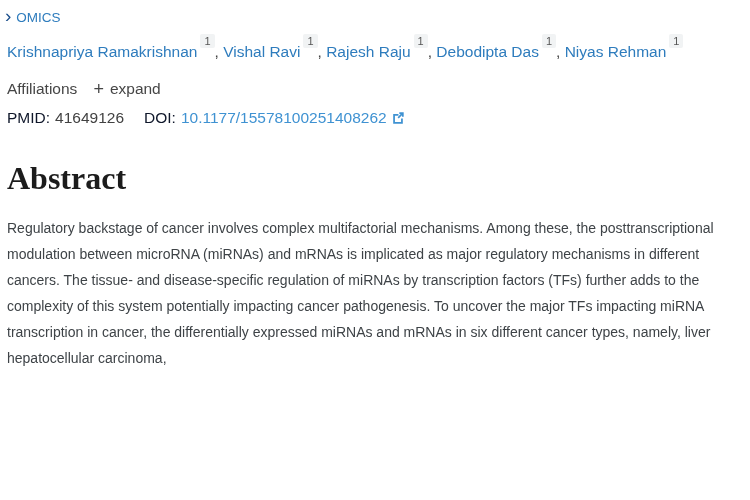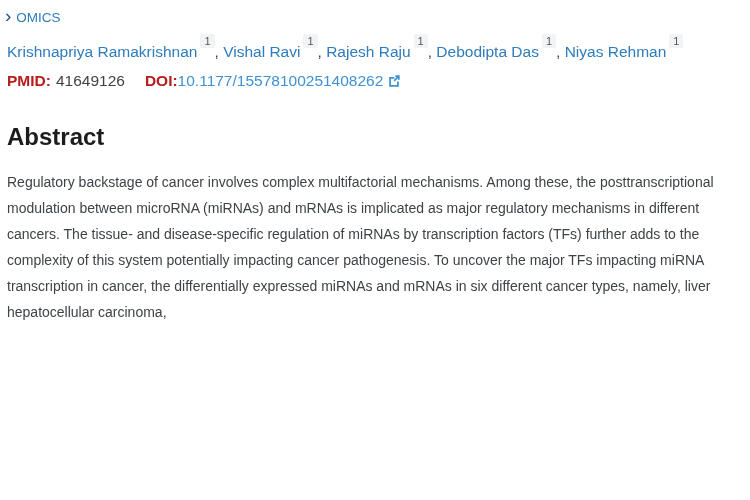--- a/index.html
+++ b/index.html
@@ -36,28 +36,28 @@
   .sep{color:#424242;}
 
   
   .affil-row{margin:19px 0 0 2px;font-size:15.5px;color:#464646;display:flex;align-items:center;}
   .expand-btn{background:none;border:none;font-family:inherit;font-size:15.5px;color:#464646;
     display:inline-flex;align-items:center;gap:6px;margin-left:16px;padding:0;cursor:pointer;}
   .plus{font-size:18px;line-height:15px;color:#464646;}
 
   
   .ids-row{margin:11px 0 0 2px;font-size:15.5px;color:#424242;display:flex;align-items:center;}
-  .ids-label{color:#b91c1c;font-weight:bold;}
+  .ids-label{color:#0f172a;}
   .pmid-val{margin-left:5px;}
   .doi-label{margin-left:20px;}
-  .doi-link{color:var(--doi_blue);text-decoration:none;cursor:pointer;display:inline-flex;align-items:center;gap:4px;}
+  .doi-link{color:var(--doi_blue);text-decoration:none;margin-left:5px;cursor:pointer;display:inline-flex;align-items:center;gap:4px;}
   .ext-ico{width:14px;height:14px;display:inline-block;}
 
   
-  h2.abs-head{font-family:Liberation Sans, sans-serif;font-weight:700;font-size:24px;
+  h2.abs-head{font-family:Liberation Serif, serif;font-weight:700;font-size:32px;
     color:var(--title_color);margin:33px 0 0 2px;}
   .abs-text{font-size:14px;line-height:26px;color:var(--text_body);margin:18px 0 3px 2px;max-width:732px;}
 </style>
 </head>
 <body>
 
 <div class="page">
 
   <div class="citation">
     <span class="chev">›</span>
@@ -66,20 +66,27 @@
 
 
   <div class="authors">
     <span><a class="author-link">Krishnapriya Ramakrishnan</a><sup class="sup-badge">1</sup><span class="sep">, </span></span>
     <span><a class="author-link">Vishal Ravi</a><sup class="sup-badge">1</sup><span class="sep">, </span></span>
     <span><a class="author-link">Rajesh Raju</a><sup class="sup-badge">1</sup><span class="sep">, </span></span>
     <span><a class="author-link">Debodipta Das</a><sup class="sup-badge">1</sup><span class="sep">, </span></span>
     <span><a class="author-link">Niyas Rehman</a><sup class="sup-badge">1</sup><span class="sep"></span></span>
   </div>
 
+  <div class="affil-row">
+    <span>Affiliations</span>
+    <button class="expand-btn">
+      <span class="plus">+</span>
+      <span>expand</span>
+    </button>
+  </div>
 
   <div class="ids-row">
     <span class="ids-label">PMID:</span>
     <span class="pmid-val">41649126</span>
     <span class="ids-label doi-label">DOI:</span>
     <a class="doi-link">
       <span>10.1177/15578100251408262</span>
       <svg class="ext-ico" viewBox="0 0 16 16" aria-hidden="true">
         <path d="M2.5 3.5 h6 v2 h-4 v7 h7 v-4 h2 v6 h-11 z" fill="#3f92d2"></path>
         <path d="M9.5 1.5 h5 v5 h-2 V4.9 L8.9 8.5 7.5 7.1 11.1 3.5 H9.5 z" fill="#3f92d2"></path>

